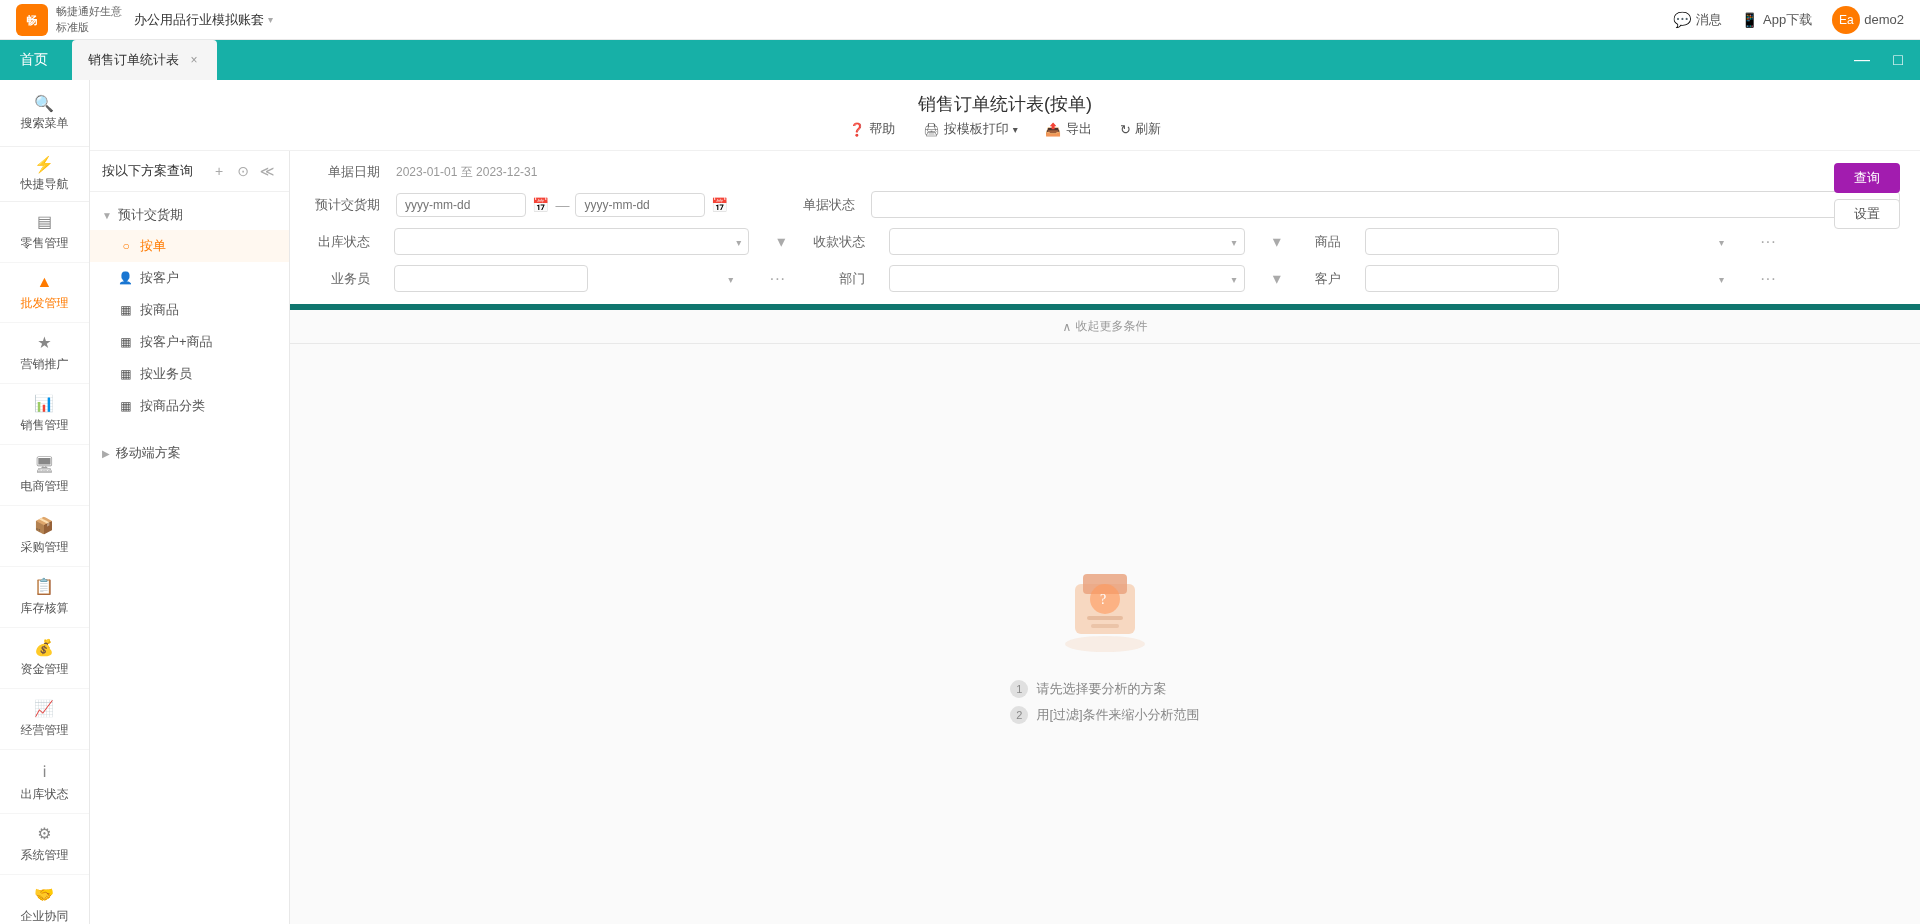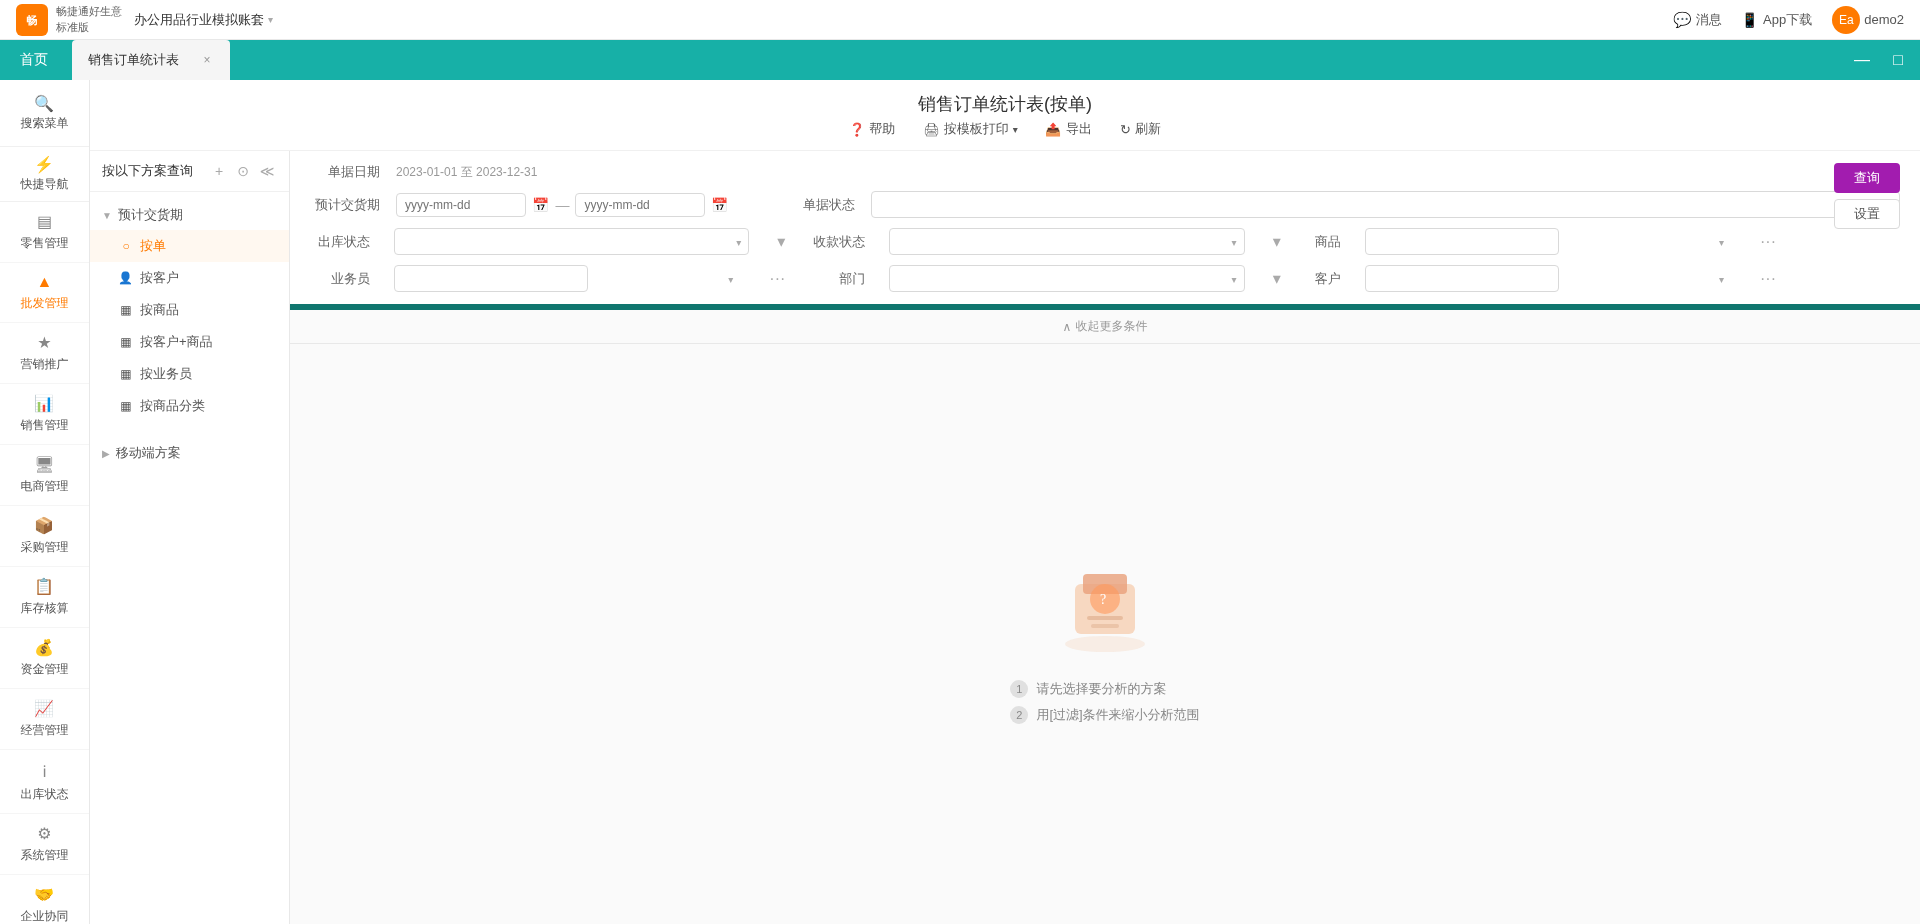--- a/index.html
+++ b/index.html
@@ -92,21 +92,21 @@
     .tab-item {
       padding: 0 16px;
       height: 40px;
       display: flex;
       align-items: center;
       color: #333;
       font-size: 13px;
       cursor: pointer;
       background: #f5f5f5;
       border-radius: 4px 4px 0 0;
-      gap: 21px;
+      gap: 8px;
       margin-left: 4px;
     }
     .tab-close {
       width: 14px;
       height: 14px;
       display: flex;
       align-items: center;
       justify-content: center;
       color: #999;
       font-size: 12px;

